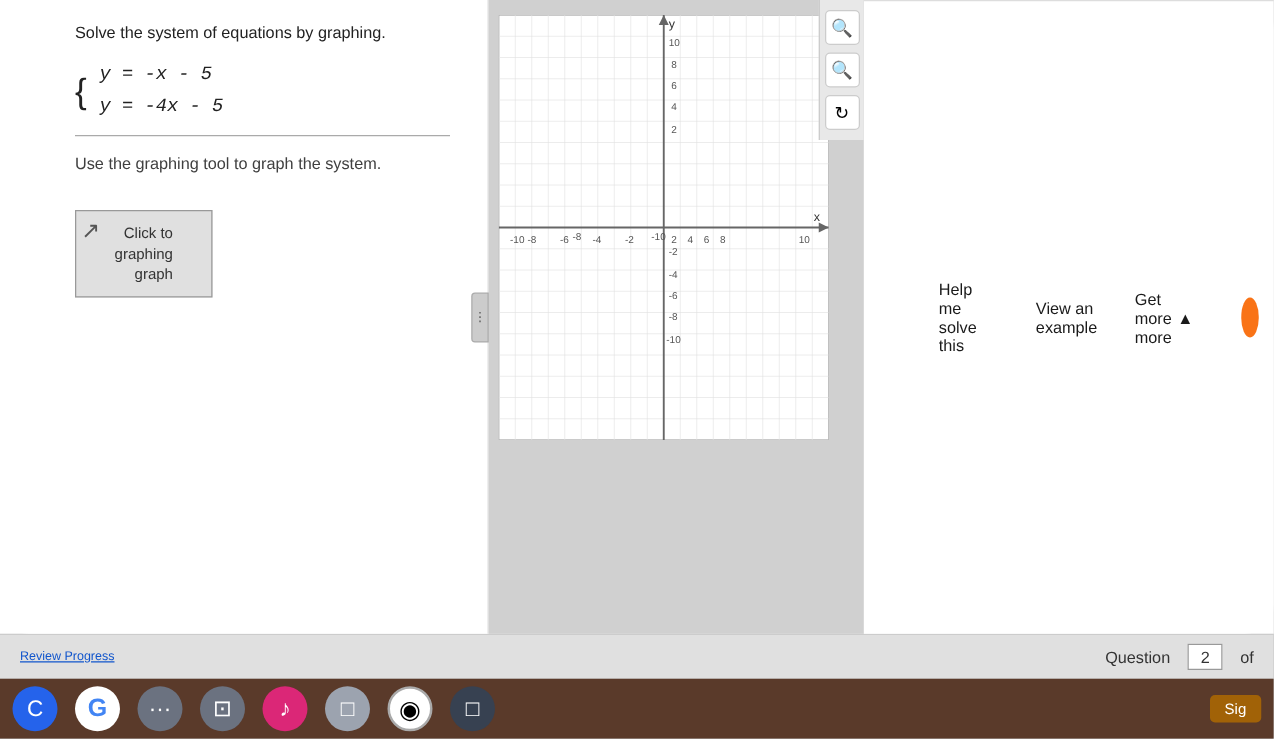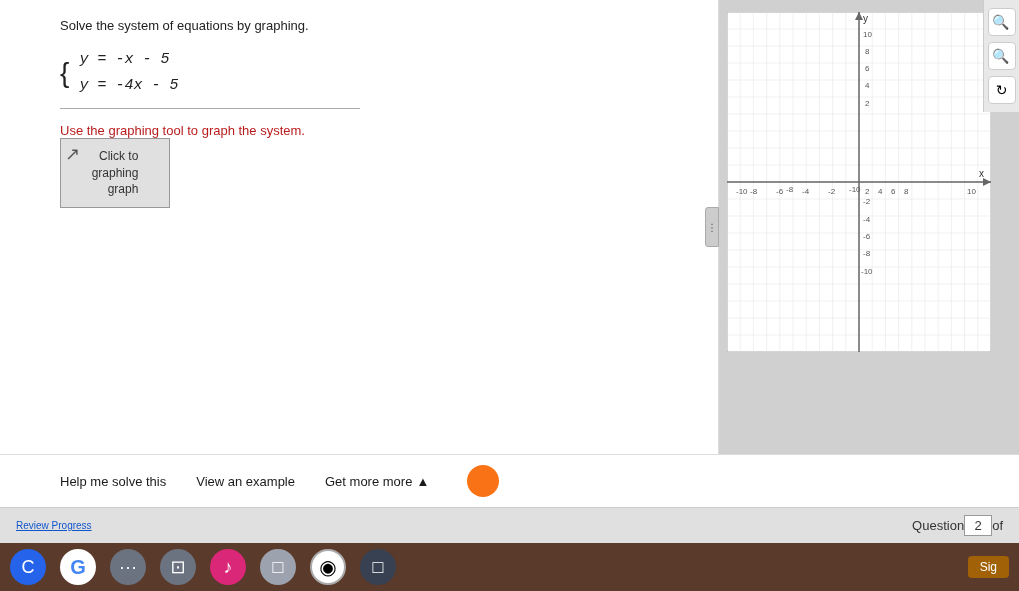--- a/index.html
+++ b/index.html
@@ -10,21 +10,21 @@
       height: 591px;
       overflow: hidden;
       display: flex;
       flex-direction: column;
     }
 
     .main-content {
       flex: 1;
       background: #f0f0f0;
       display: flex;
-      flex-direction: column;
+      flex-direction: row;
       position: relative;
       border-radius: 23px;
     }
 
     .work-area {
       display: flex;
       flex: 1;
       position: relative;
     }
 
@@ -67,22 +67,22 @@
 
     .divider-line {
       border: none;
       border-top: 1px solid #aaa;
       margin: 10px 0 14px 0;
       width: 300px;
     }
 
     .graph-instruction {
       font-size: 13px;
-      color: #b91c1c;
-      margin-bottom: 0;
+      color: #404040;
+      margin-bottom: 30px;
     }
 
     .graph-thumbnail {
       width: 110px;
       height: 70px;
       border: 1px solid #999;
       background: #e0e0e0;
       display: flex;
       align-items: center;
       justify-content: center;
@@ -232,21 +232,21 @@
       font-size: 10px;
       color: #1155cc;
       cursor: pointer;
       font-weight: 500;
       text-decoration: underline;
     }
 
     .question-info {
       display: flex;
       align-items: center;
-      gap: 0;
+      gap: 14px;
       font-size: 13px;
       color: #333;
     }
 
     .question-box {
       border: 1px solid #999;
       background: #fff;
       padding: 2px 8px;
       font-size: 13px;
       min-width: 28px;

